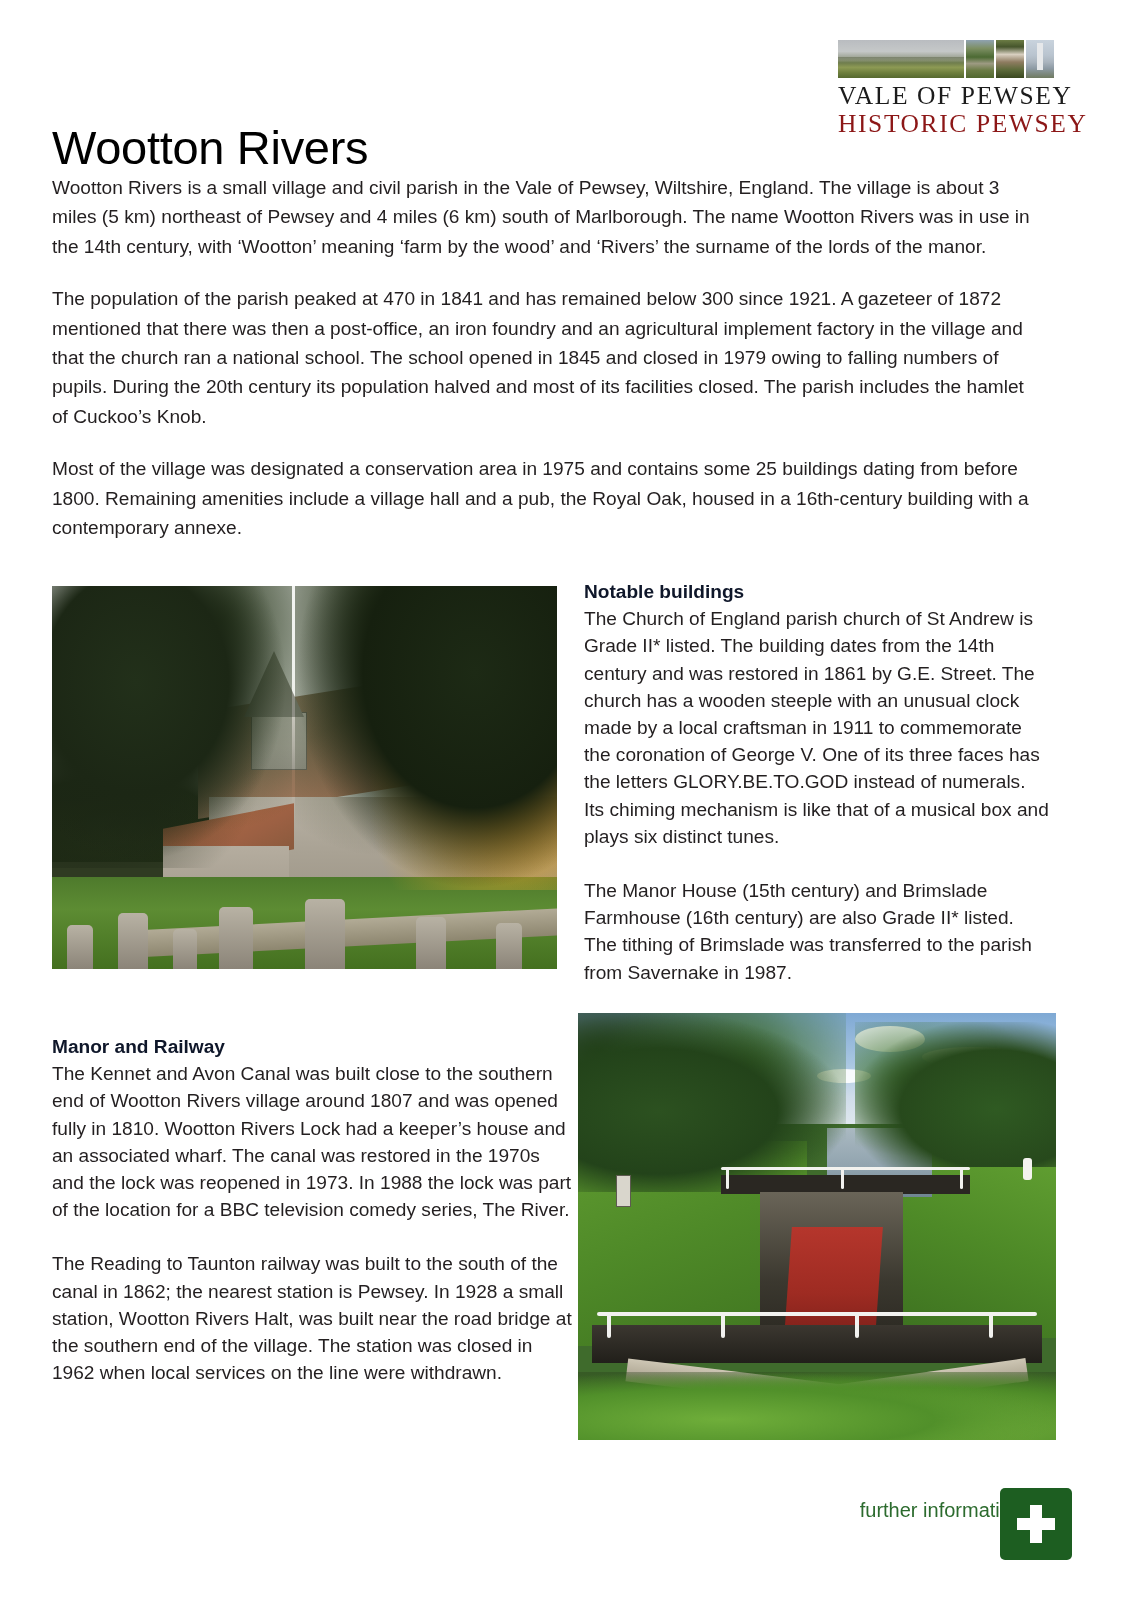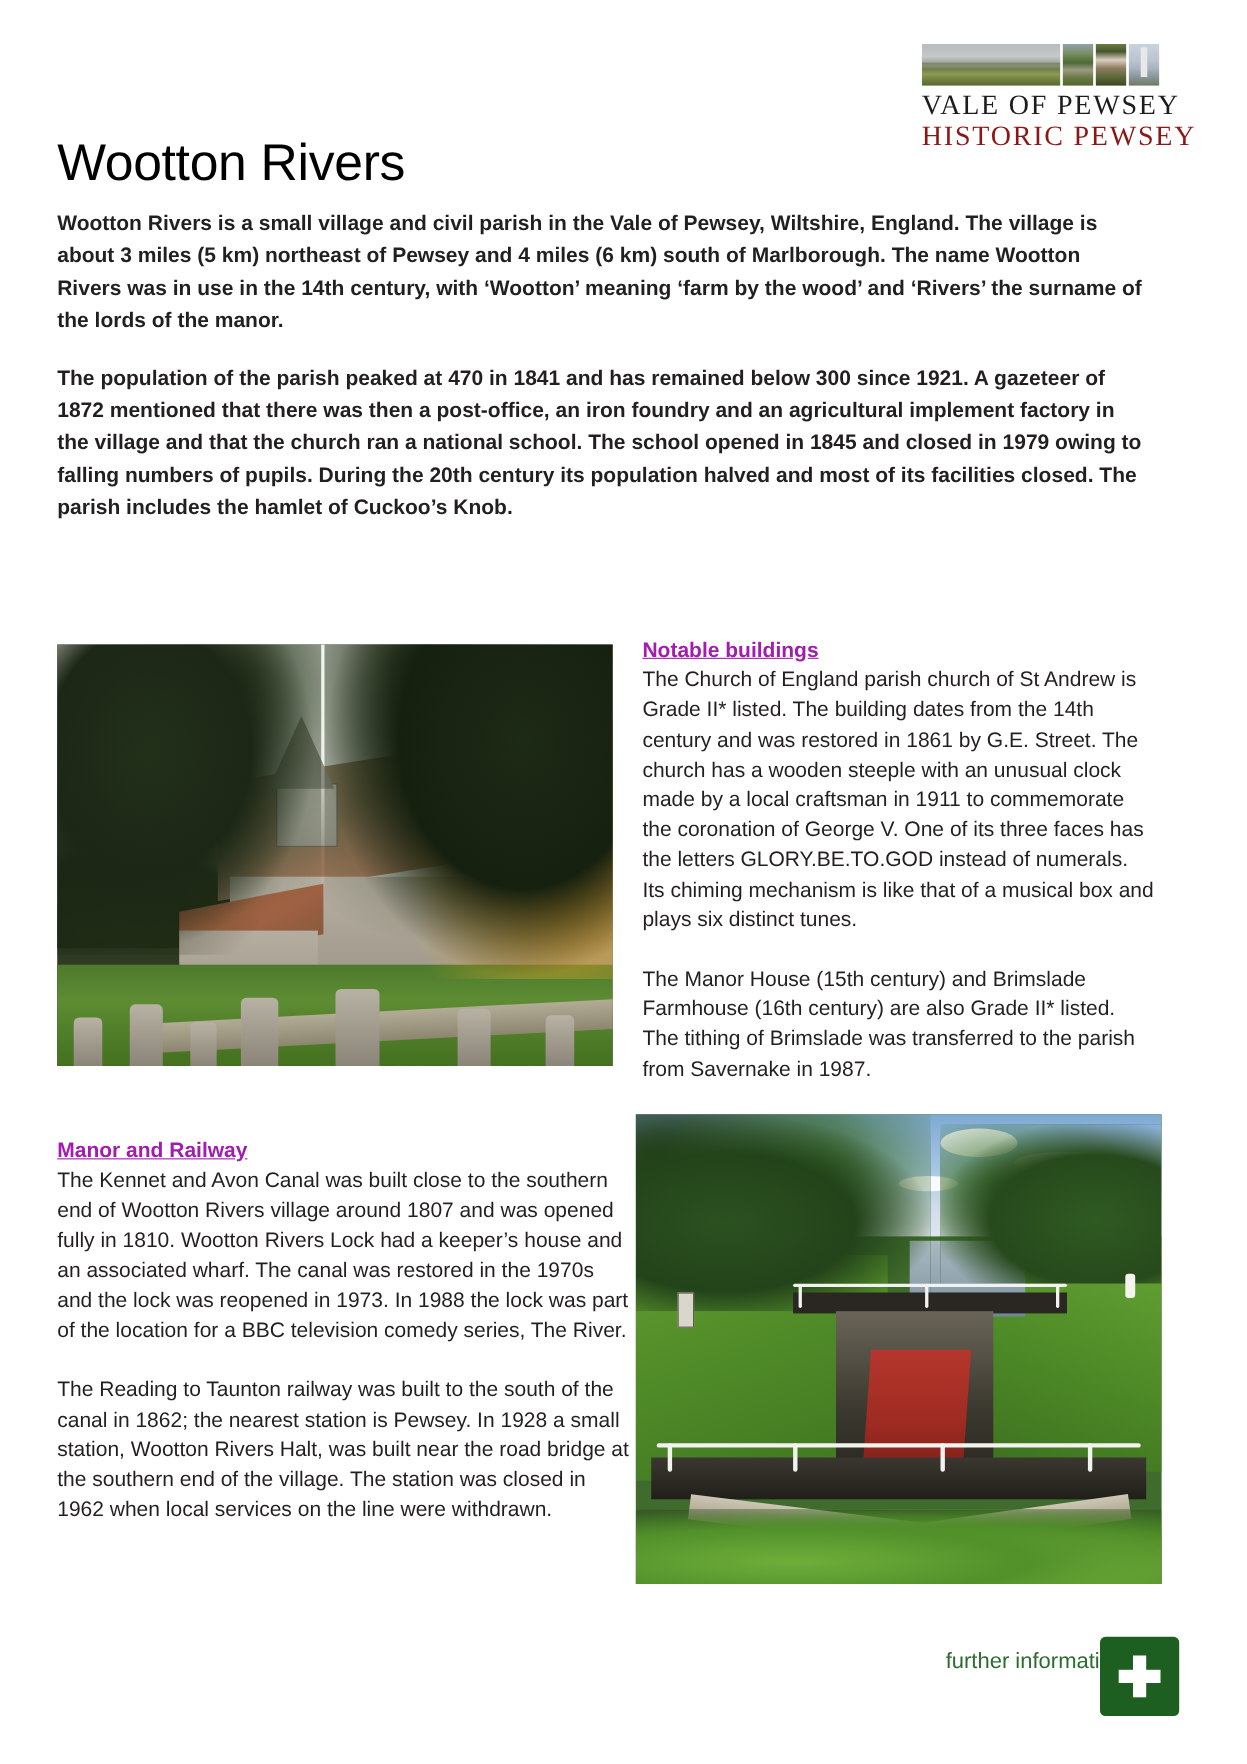--- a/index.html
+++ b/index.html
@@ -107,21 +107,21 @@
   
   .intro {
     position: absolute;
     left: 52px;
     top: 173px;
     width: 990px;
     font-size: 19.1px;
     line-height: 29.4px;
     color: #231f20;
   }
-  .intro p { margin: 16px 0 23px 0; font-weight: bold; }
+  .intro p { margin: 0 0 23px 0; }
   .intro p:last-child { margin-bottom: 0; }
 
   
   .church-photo {
     position: absolute;
     left: 52px;
     top: 586px;
     width: 505px;
     height: 383px;
     overflow: hidden;
@@ -202,26 +202,25 @@
 
   .notable {
     position: absolute;
     left: 584px;
     top: 578px;
     width: 466px;
     font-size: 19.1px;
     line-height: 27.2px;
   }
   .sec-heading {
-    color: #a21caf;
+    color: #0f172a;
     font-weight: bold;
     font-size: 19.1px;
     line-height: 27.2px;
     margin: 0;
-    text-decoration: underline;
   }
   .notable p { margin: 0; }
   .notable .gap { height: 27px; }
 
   
   .canal-text {
     position: absolute;
     left: 52px;
     top: 1033px;
     width: 520px;
@@ -369,20 +368,21 @@
     </div>
     <div class="logo-line1">VALE OF PEWSEY</div>
     <div class="logo-line2">HISTORIC PEWSEY</div>
   </div>
 
   <h1 class="page-title">Wootton Rivers</h1>
 
   <div class="intro">
     <p>Wootton Rivers is a small village and civil parish in the Vale of Pewsey, Wiltshire, England. The village is about 3 miles (5 km) northeast of Pewsey and 4 miles (6 km) south of Marlborough. The name Wootton Rivers was in use in the 14th century, with ‘Wootton’ meaning ‘farm by the wood’ and ‘Rivers’ the surname of the lords of the manor.</p>
     <p>The population of the parish peaked at 470 in 1841 and has remained below 300 since 1921. A gazeteer of 1872 mentioned that there was then a post-office, an iron foundry and an agricultural implement factory in the village and that the church ran a national school. The school opened in 1845 and closed in 1979 owing to falling numbers of pupils. During the 20th century its population halved and most of its facilities closed. The parish includes the hamlet of Cuckoo’s Knob.</p>
+    <p>Most of the village was designated a conservation area in 1975 and contains some 25 buildings dating from before 1800. Remaining amenities include a village hall and a pub, the Royal Oak, housed in a 16th-century building with a contemporary annexe.</p>
   </div>
 
   <div class="church-photo">
     <div class="church-scene">
       <div class="cp-sky"></div>
       <div class="cp-treeline"></div>
       <div class="cp-roof"></div>
       <div class="cp-wall"></div>
       <div class="cp-window" style="left:49%;"></div>
       <div class="cp-window" style="left:58%;"></div>

